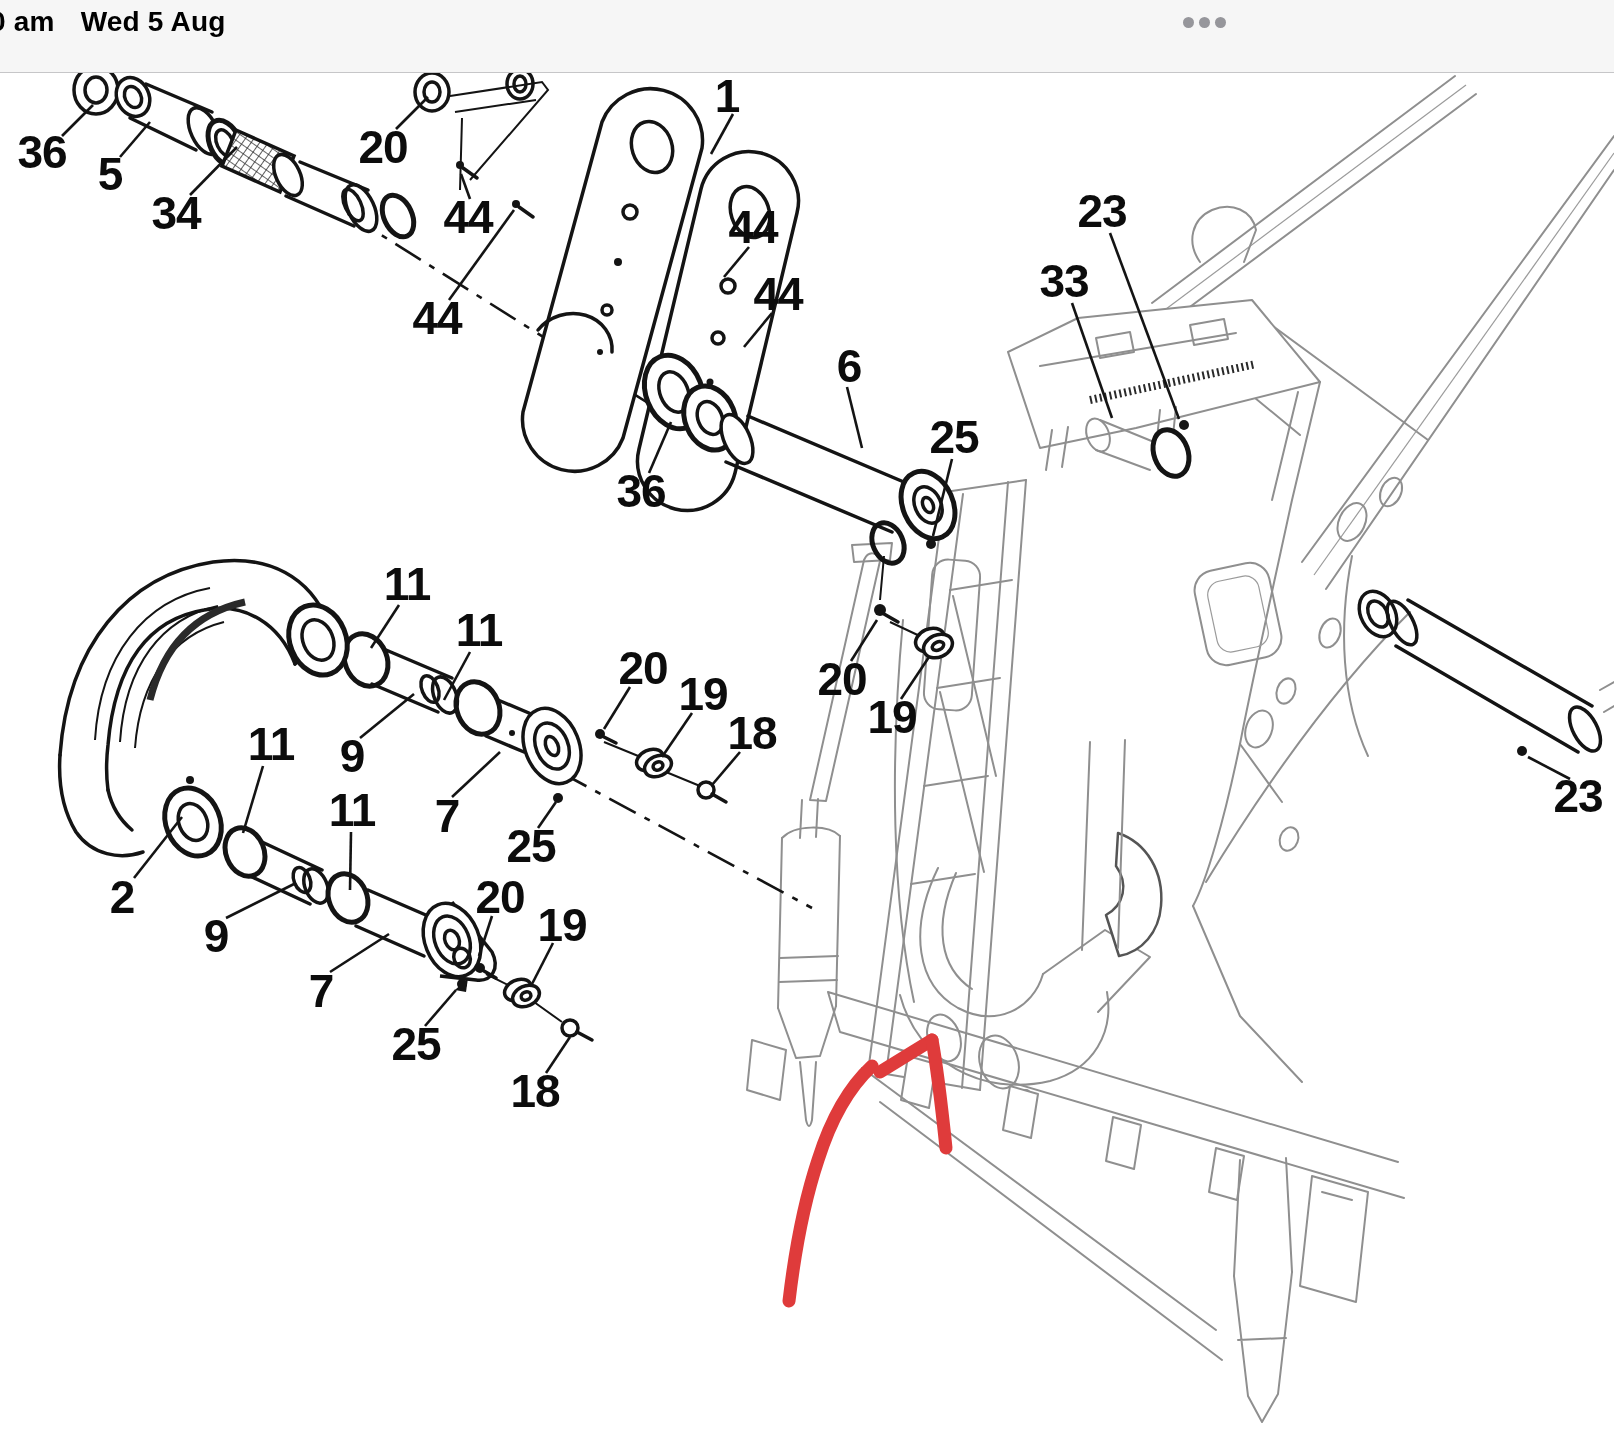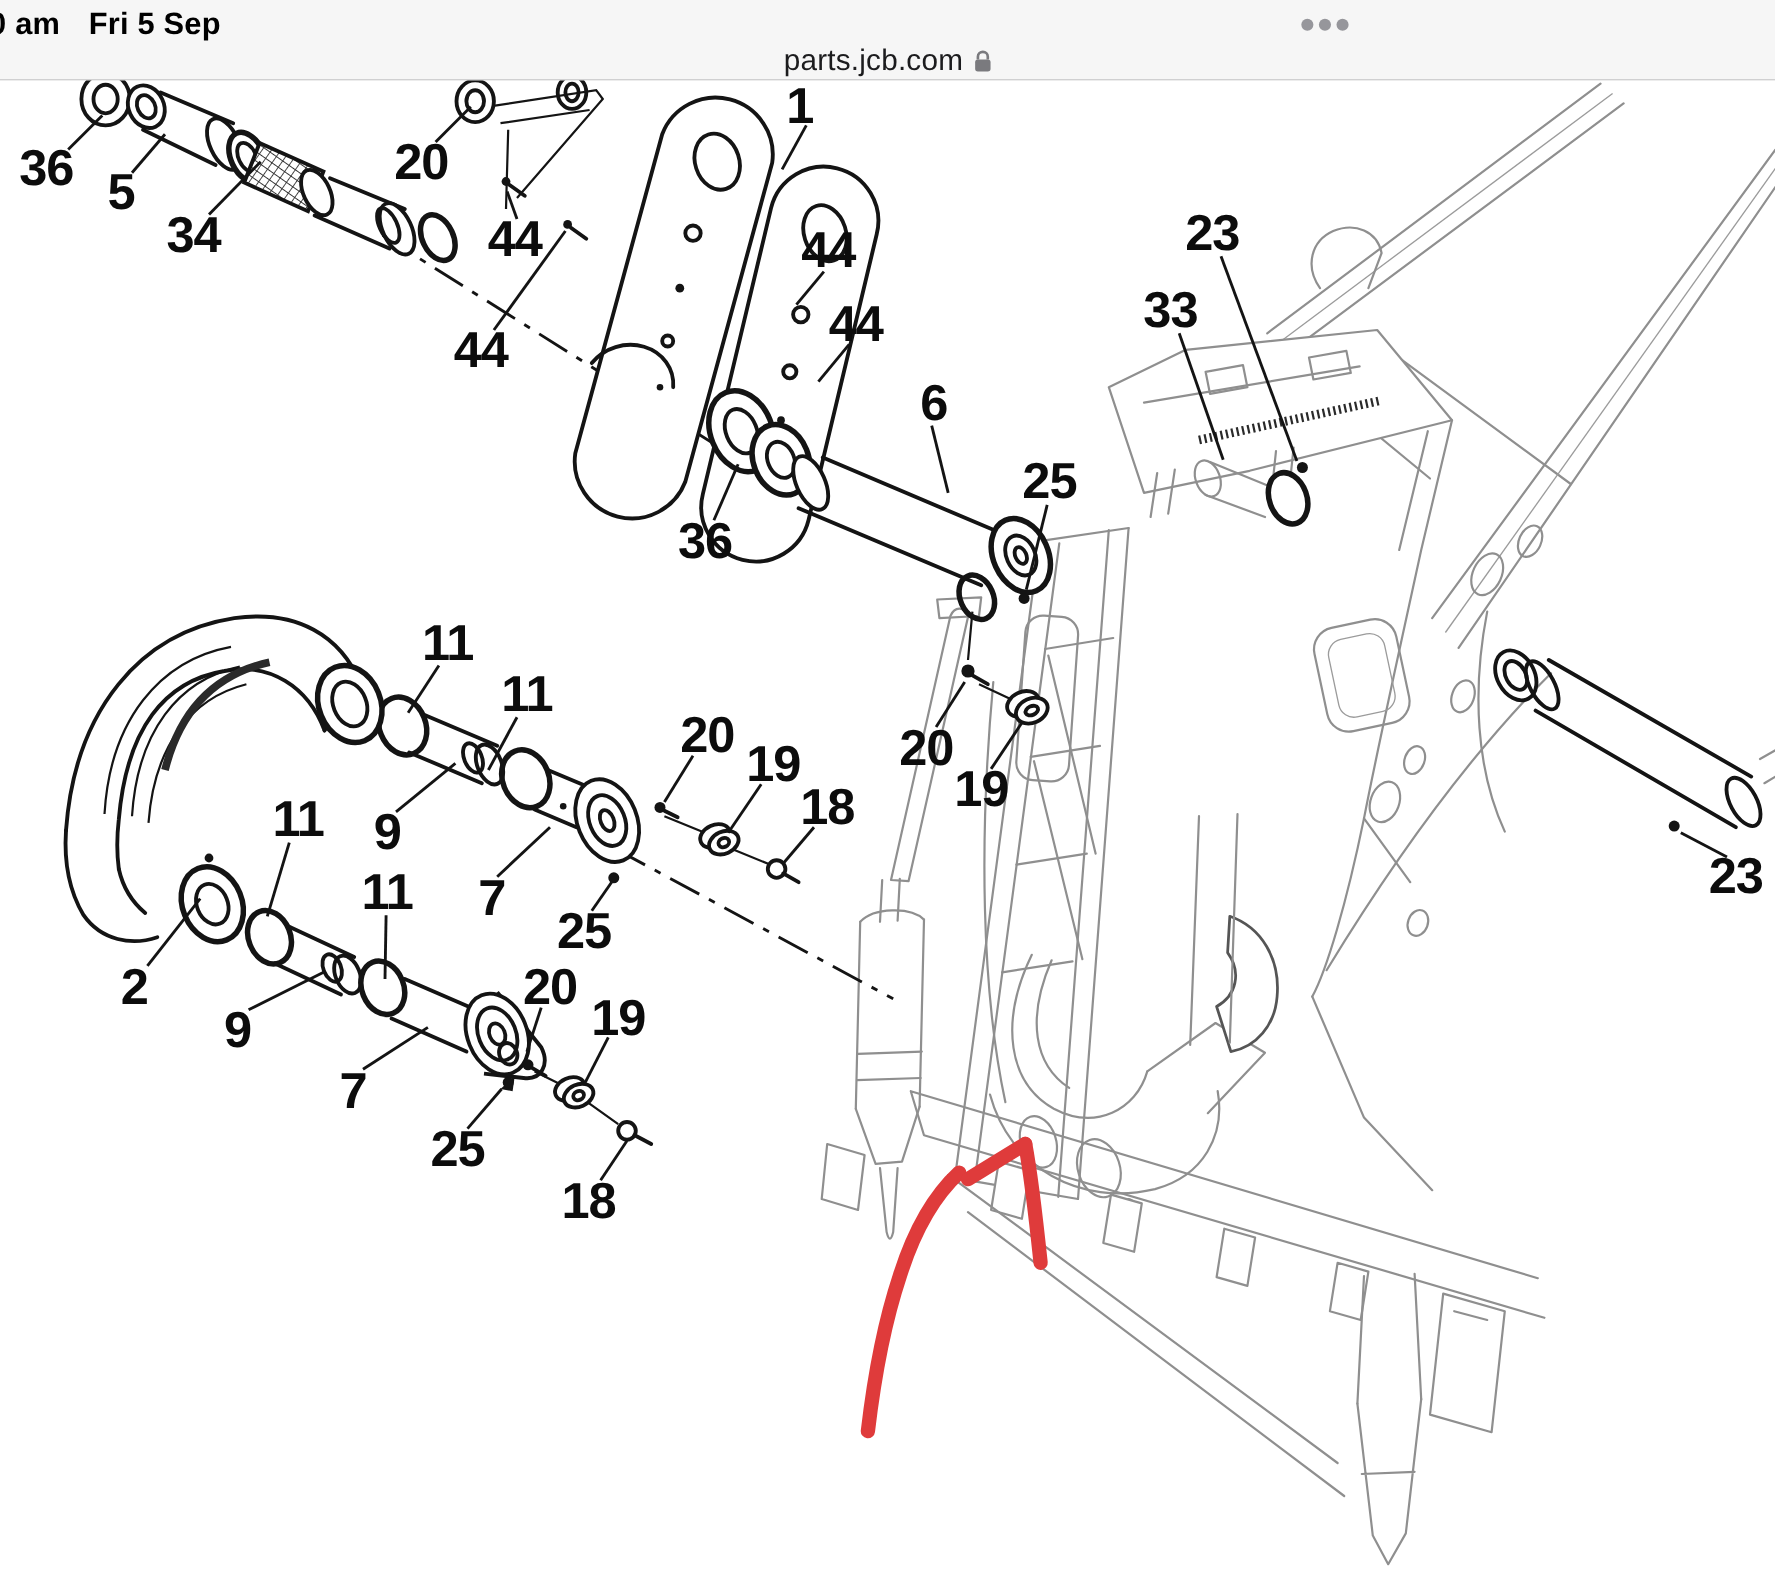--- a/index.html
+++ b/index.html
@@ -345,24 +345,18 @@
 
     <g>
       <path class="redstroke" d="M789,1301 C795,1250 803,1205 818,1160 C830,1122 846,1090 872,1066" stroke="#df3b3b"></path>
       <path class="redstroke" d="M880,1072 L932,1040" stroke="#df3b3b"></path>
       <path class="redstroke" d="M932,1040 C938,1072 942,1110 946,1148" stroke="#df3b3b"></path>
     </g>
   </svg>
 
   <div id="statusbar">
     <div class="sb-left">
-      <span>0 am</span><span class="sb-date">Fri 5 Sep</span>
+      <span>0 am</span><span class="sb-date">Wed 5 Aug</span>
     </div>
     <span class="dots" title=""></span>
-    <div class="urlrow">
-      <span>parts.jcb.com</span><svg class="lock" width="17" height="22" viewBox="0 0 17 22">
-          <path d="M4,9 V6.5 C4,4 6,2.2 8.5,2.2 C11,2.2 13,4 13,6.5 V9" fill="none" stroke="#7a7a7e" stroke-width="2.4"></path>
-          <rect x="1.5" y="9" width="14" height="11" rx="2.5" fill="#7a7a7e"></rect>
-        </svg>
-    </div>
   </div>
 
 </div>
 
 </body></html>

